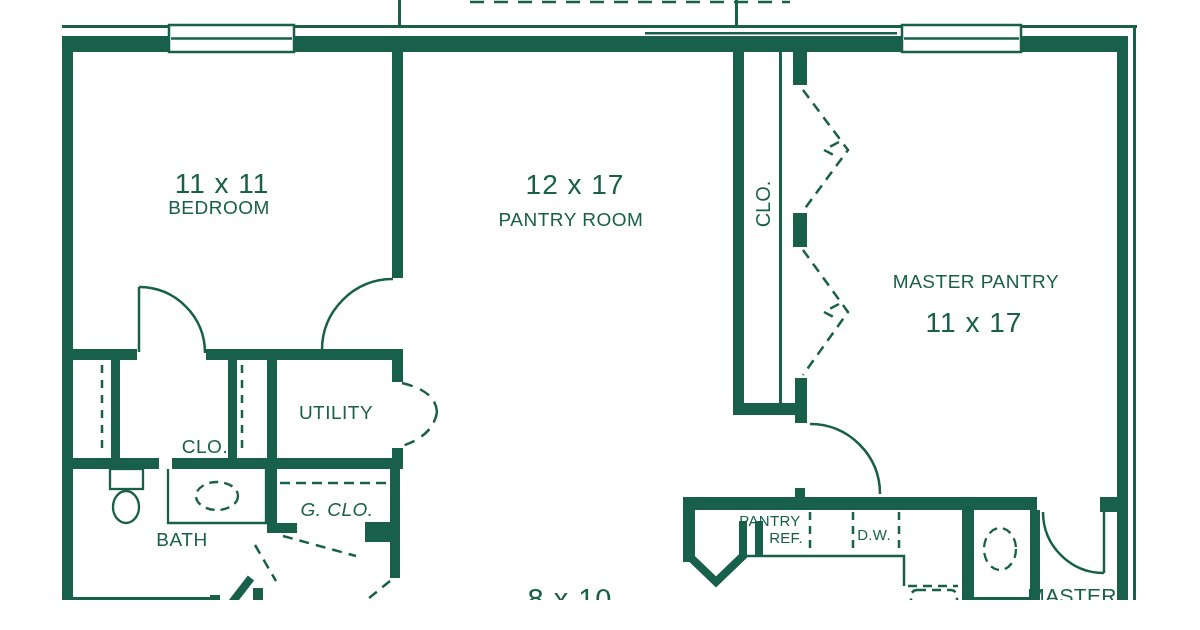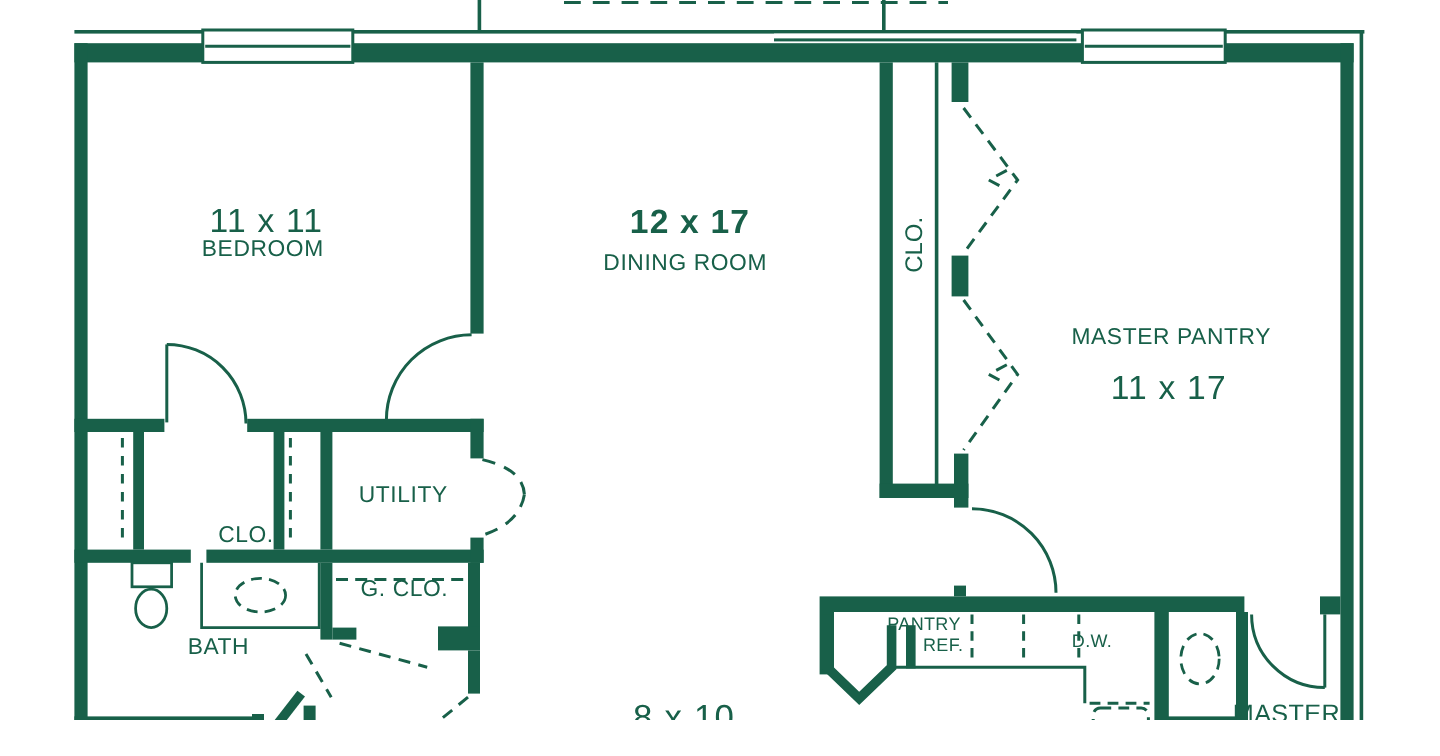--- a/index.html
+++ b/index.html
@@ -157,36 +157,36 @@
       <g>
         <rect x="980" y="612" width="30" height="26" rx="4"></rect>
         <circle cx="1022" cy="628" r="13" stroke-dasharray="8 6"></circle>
       </g>
     </g>
   </svg>
 
   <div class="lbl dims" style="left:222px;top:184px;">11 x 11</div>
   <div class="lbl room" style="left:219px;top:208px;">BEDROOM</div>
 
-  <div class="lbl dims" style="left:575px;top:185px;font-weight:bold;">12 x 17</div>
-  <div class="lbl room" style="left:571px;top:220px;">DINING ROOM</div>
+  <div class="lbl dims" style="left:575px;top:185px;">12 x 17</div>
+  <div class="lbl room" style="left:571px;top:220px;">PANTRY ROOM</div>
 
   <div class="lbl room" style="left:976px;top:282px;">MASTER PANTRY</div>
   <div class="lbl dims" style="left:974px;top:323px;text-align:right;">11 x 17</div>
 
   <div class="lbl rot" style="left:763px;top:204px;font-size:20px;">CLO.</div>
 
   <div class="lbl room" style="left:336px;top:413px;text-align:center;">UTILITY</div>
   <div class="lbl room" style="left:205px;top:447px;">CLO.</div>
-  <div class="lbl room" style="left:337px;top:492px;">G. CLO.</div>
+  <div class="lbl room" style="left:337px;top:510px;font-style:italic;">G. CLO.</div>
   <div class="lbl room" style="left:182px;top:540px;">BATH</div>
 
   <div class="lbl small" style="left:739px;top:521px;margin-left:31px;">PANTRY</div>
   <div class="lbl small" style="left:786px;top:538px;text-align:right;">REF.</div>
-  <div class="lbl small" style="left:874px;top:535px;margin-left:36px;">D.W.</div>
+  <div class="lbl small" style="left:874px;top:535px;">D.W.</div>
   <div class="lbl small" style="left:238px;top:624px;">LIN.</div>
 
   <div class="lbl dims-lg" style="left:570px;top:599px;">8 x 10</div>
   <div class="lbl room" style="left:570px;top:638px;">DINING</div>
   <div class="lbl room" style="left:810px;top:637px;">KITCHEN</div>
 
   <div class="lbl wrap" style="left:1072px;top:607px;">MASTER BATH</div>
 </div>
 
 </body></html>

